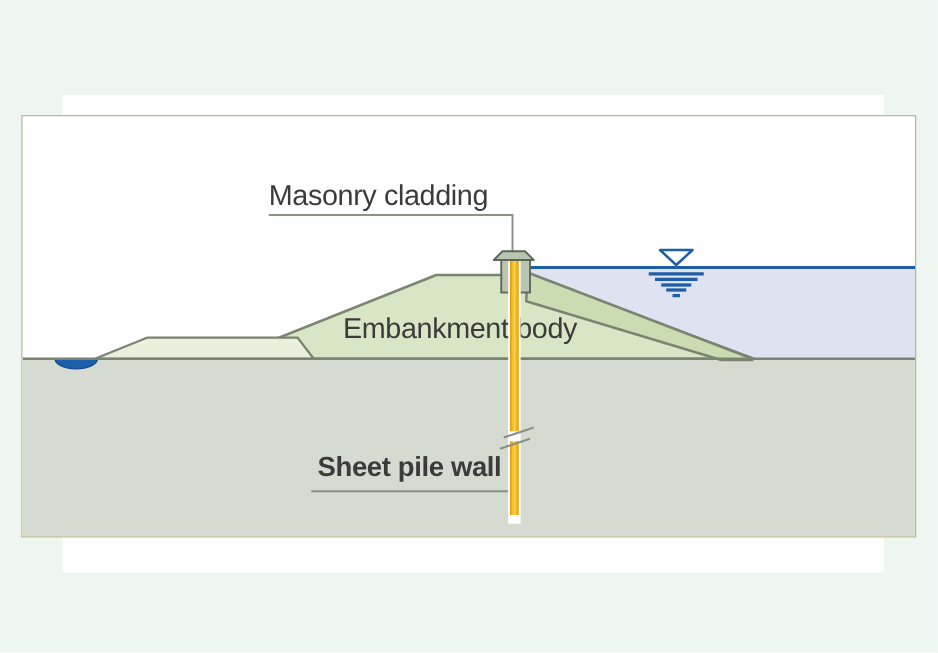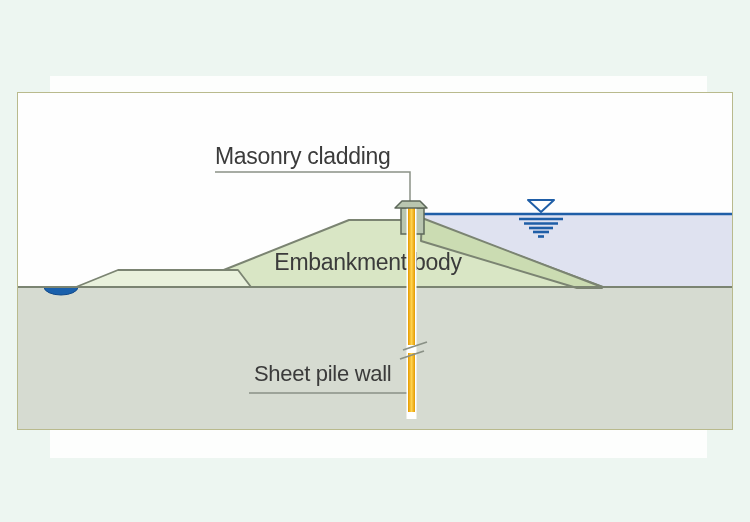--- a/index.html
+++ b/index.html
@@ -16,21 +16,21 @@
     position:absolute;left:17px;top:92px;width:716px;height:338px;
     background:#fefefe;border:1px solid #b9ba8d;box-sizing:border-box;
   }
   .figure-panel svg{position:absolute;left:0;top:0;}
   .diagram-label{
     position:absolute;color:#3b3b3b;line-height:1.15;
     letter-spacing:-0.3px;white-space:nowrap;z-index:2;
   }
   .label-masonry{left:197px;top:50px;width:191px;font-size:23px;}
   .label-embankment{left:245px;top:156px;width:210px;font-size:23px;text-align:center;}
-  .label-sheetpile{left:236px;top:268px;width:160px;font-size:22px;}
+  .label-sheetpile{left:236px;top:268px;width:160px;font-size:22px;font-weight:bold;}
   .base-layer{z-index:1;}
   .pile-layer{z-index:3;pointer-events:none;}
 </style>
 </head>
 <body>
 
 <div class="page-band"></div>
 
 <div class="figure-panel">
 

